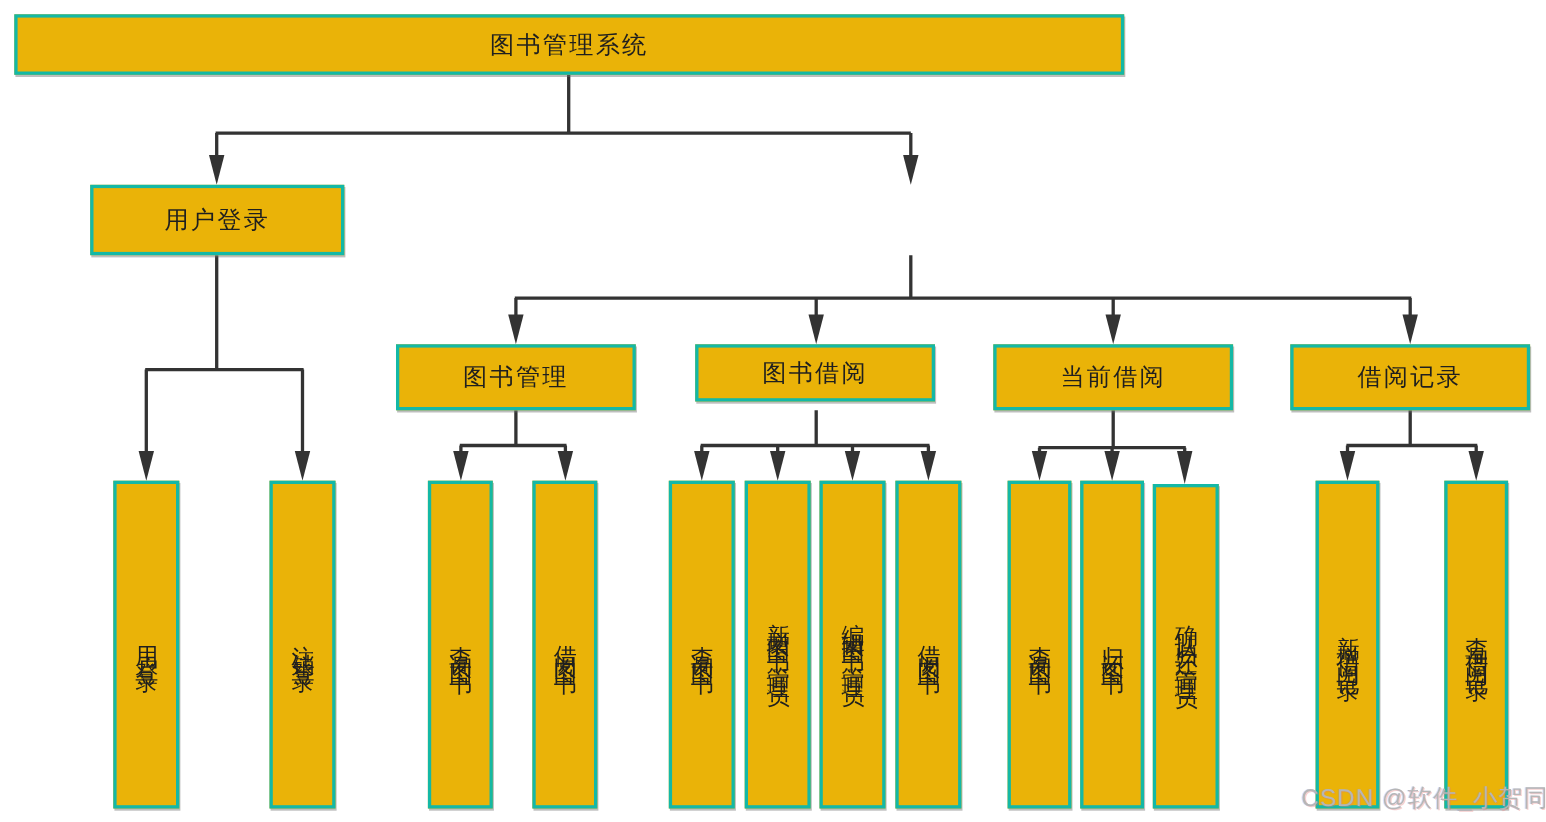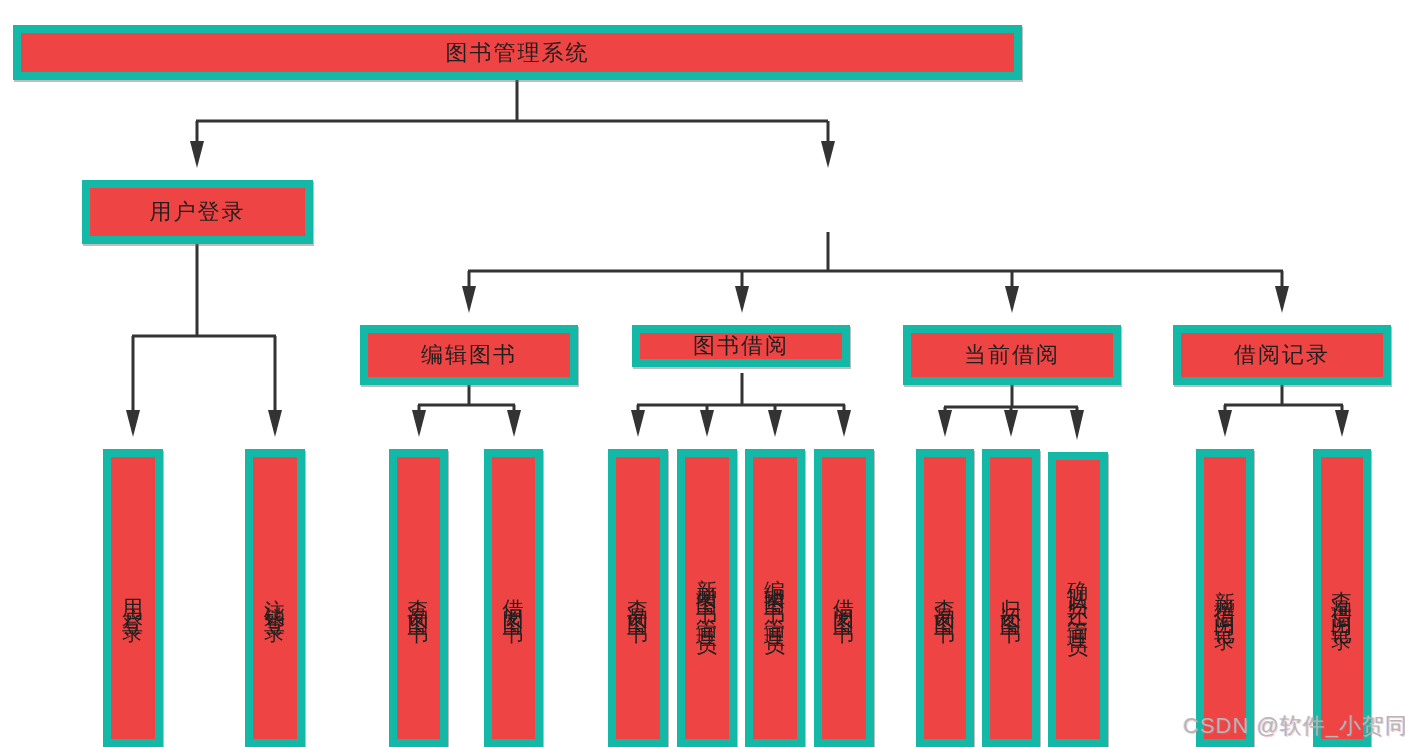--- a/index.html
+++ b/index.html
@@ -18,28 +18,27 @@
   .connectors {
     position: absolute;
     left: 0;
     top: 0;
     width: 1405px;
     height: 747px;
   }
   .node {
     position: absolute;
     box-sizing: border-box;
-    background: #ef4444;
-    border: 8px solid #14b8a6;
+    background: #eab308;
+    border: 3px solid #14b8a6;
     display: flex;
     align-items: center;
     justify-content: center;
     color: #1f1f1f;
     box-shadow: 1px 2px 0 rgba(110,110,110,0.45);
-    margin-top: 12px;
   }
   .node.h span {
     font-size: 22px;
     letter-spacing: 2px;
     white-space: nowrap;
   }
   .node.v span {
     writing-mode: vertical-rl;
     text-orientation: mixed;
     font-size: 21px;
@@ -98,23 +97,23 @@
 
   <div class="node h" style="left:13px;top:13px;width:1009px;height:55px">
     <span>图书管理系统</span>
   </div>
 
   <div class="node h" style="left:82px;top:168px;width:231px;height:64px">
     <span>用户登录</span>
   </div>
 
   <div class="node h" style="left:360px;top:313px;width:218px;height:60px">
-    <span>编辑图书</span>
+    <span>图书管理</span>
   </div>
-  <div class="node h" style="left:632px;top:313px;width:218px;height:42px">
+  <div class="node h" style="left:632px;top:313px;width:218px;height:52px">
     <span>图书借阅</span>
   </div>
   <div class="node h" style="left:903px;top:313px;width:218px;height:60px">
     <span>当前借阅</span>
   </div>
   <div class="node h" style="left:1173px;top:313px;width:218px;height:60px">
     <span>借阅记录</span>
   </div>
 
   <div class="node v" style="left:103px;top:437px;width:60px;height:298px">

